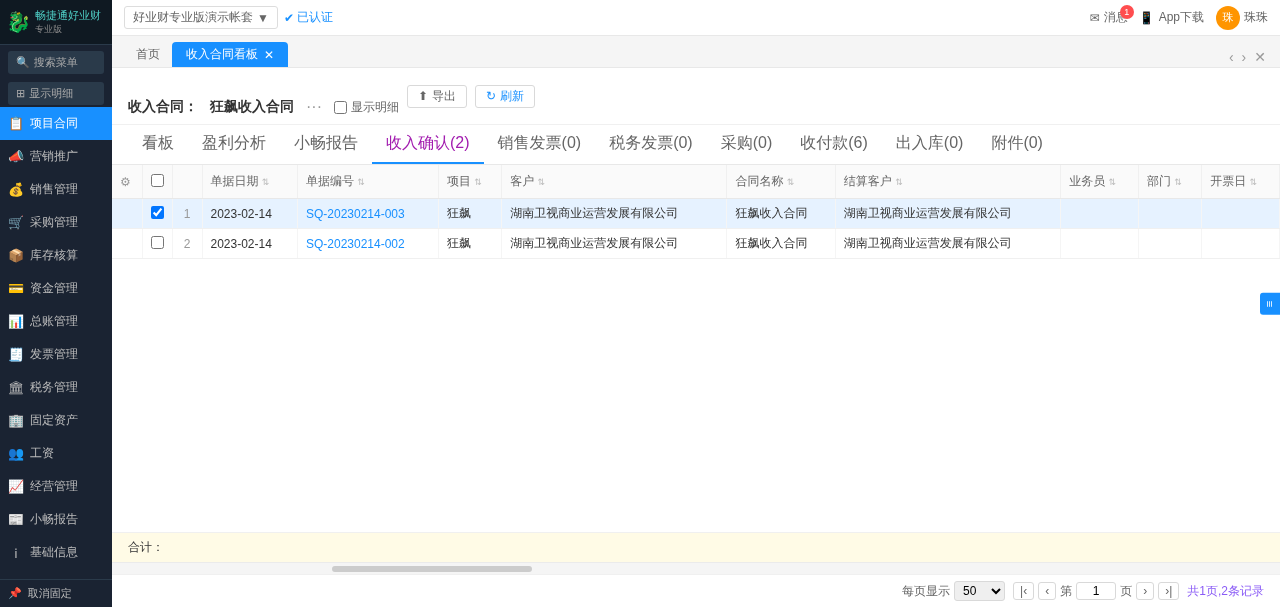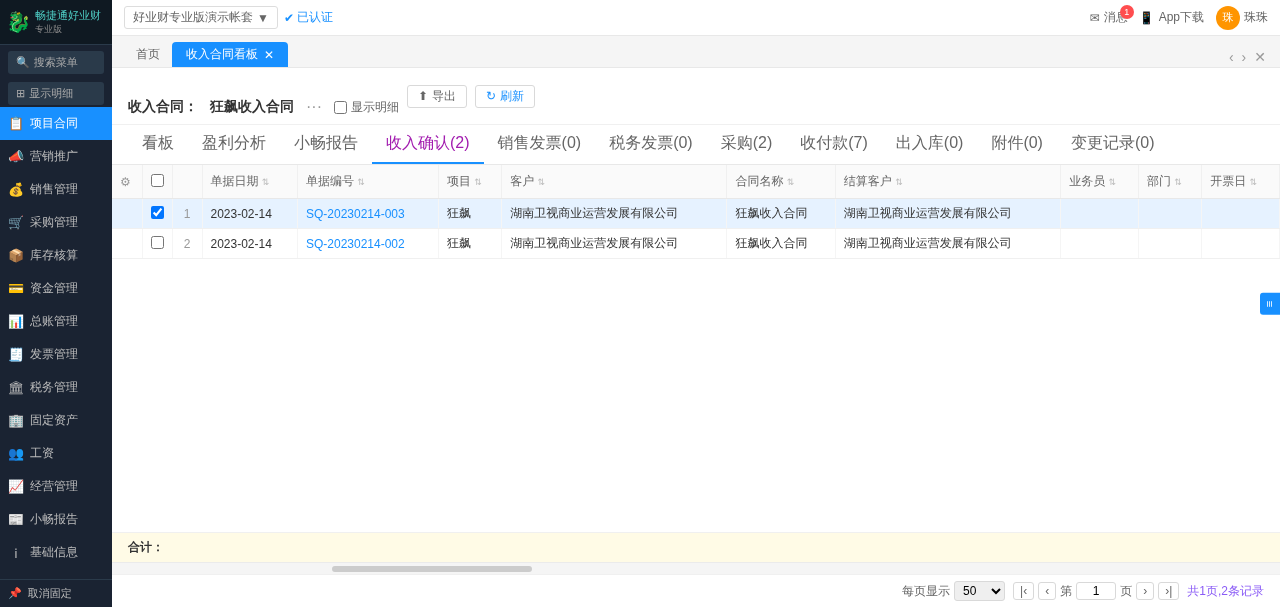--- a/index.html
+++ b/index.html
@@ -66,21 +66,21 @@
     th { padding: 8px 8px; text-align: left; border-bottom: 1px solid #e8e8e8; border-right: 1px solid #f0f0f0; color: #666; font-weight: normal; white-space: nowrap; }
     td { padding: 6px 8px; border-bottom: 1px solid #f0f0f0; border-right: 1px solid #f5f5f5; white-space: nowrap; }
     tr.selected td { background: #e6f2ff; }
     .link { color: #1890ff; cursor: pointer; text-decoration: none; }
     .row-num { color: #999; text-align: center; }
     .settings-icon { color: #999; cursor: pointer; }
     .sort-icon { color: #bbb; font-size: 9px; }
 
     
     .table-footer { padding: 6px 16px; background: #fffbe6; border-top: 1px solid #f0f0f0; display: flex; align-items: center; flex-shrink: 0; }
-    .footer-total { font-size: 12px; color: #333; font-weight: bold; }
+    .footer-total { font-size: 12px; color: #333; font-weight: normal; }
     .scrollbar-row { height: 12px; background: #f5f5f5; border-top: 1px solid #ebebeb; display: flex; align-items: center; padding: 0 0; flex-shrink: 0; }
     .scrollbar-thumb { height: 6px; width: 200px; background: #ccc; border-radius: 3px; margin-left: 220px; }
     .pagination { padding: 6px 16px; display: flex; align-items: center; justify-content: flex-end; gap: 8px; font-size: 12px; color: #666; flex-shrink: 0; background: #fff; border-top: 1px solid #f0f0f0; }
     .page-size { display: flex; align-items: center; gap: 4px; }
     .page-size-select { border: 1px solid #d9d9d9; border-radius: 3px; padding: 1px 4px; font-size: 12px; cursor: pointer; }
     .page-nav { display: flex; align-items: center; gap: 4px; }
     .page-nav-btn { border: 1px solid #d9d9d9; border-radius: 3px; padding: 1px 6px; cursor: pointer; background: #fff; color: #666; font-size: 12px; }
     .page-input { border: 1px solid #d9d9d9; border-radius: 3px; padding: 1px 4px; width: 40px; text-align: center; font-size: 12px; }
     .total-info { color: #8b5cf6; }
 
@@ -249,25 +249,24 @@
       </div>
     </div>
 
     <div class="tabs">
       <div class="tab">看板</div>
       <div class="tab">盈利分析</div>
       <div class="tab">小畅报告</div>
       <div class="tab active">收入确认(2)</div>
       <div class="tab">销售发票(0)</div>
       <div class="tab">税务发票(0)</div>
-      <div class="tab">采购(2)</div>
-      <div class="tab">收付款(7)</div>
+      <div class="tab">采购(0)</div>
+      <div class="tab">收付款(6)</div>
       <div class="tab">出入库(0)</div>
       <div class="tab">附件(0)</div>
-      <div class="tab">变更记录(0)</div>
     </div>
 
     <div class="table-container">
       <table>
         <thead>
           <tr>
             <th style="width:30px;">
               <span class="settings-icon">⚙</span>
             </th>
             <th style="width:30px;">

